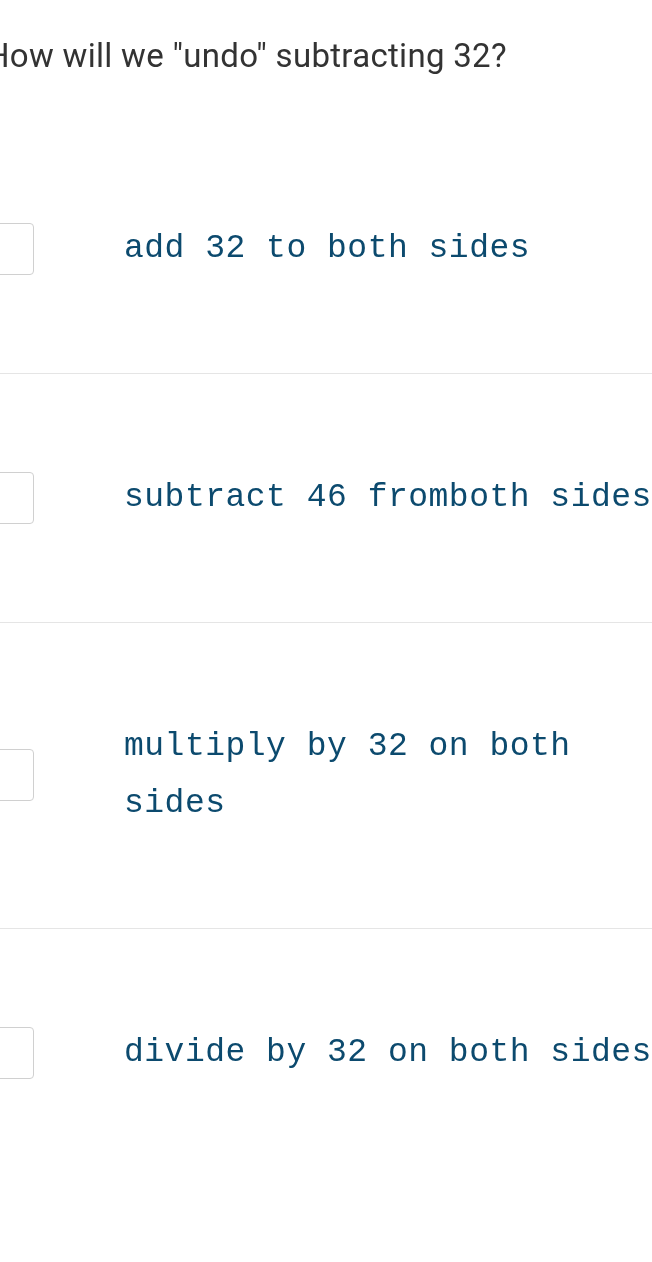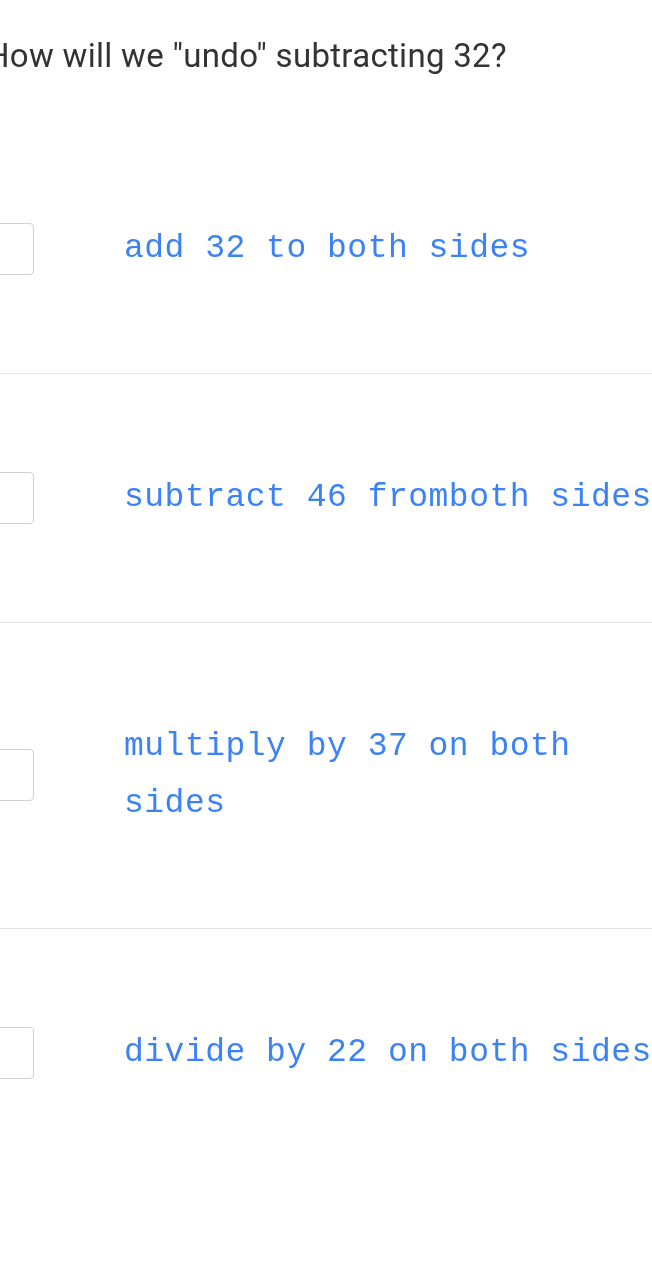--- a/index.html
+++ b/index.html
@@ -42,21 +42,21 @@
       border: 1px solid #d0d0d0;
       border-radius: 4px;
       background: #ffffff;
       flex-shrink: 0;
       margin-left: -18px;
       cursor: pointer;
     }
     .option-text {
       font-family: "Courier New", Courier, monospace;
       font-size: 33px;
-      color: #3b82f6;
+      color: #0c4a6e;
       margin-left: 90px;
       line-height: 1.75;
       letter-spacing: 0.5px;
       font-weight: 500;
     }
   </style>
 </head>
 <body>
 
 <div class="question">How will we "undo" subtracting 32?</div>
@@ -65,19 +65,19 @@
   <div class="option-row">
     <div class="checkbox"></div>
     <div class="option-text">add 32 to both sides</div>
   </div>
   <div class="option-row">
     <div class="checkbox"></div>
     <div class="option-text">subtract 46 fromboth sides</div>
   </div>
   <div class="option-row">
     <div class="checkbox"></div>
-    <div class="option-text">multiply by 37 on both sides</div>
+    <div class="option-text">multiply by 32 on both sides</div>
   </div>
   <div class="option-row" style="border-bottom:none;">
     <div class="checkbox"></div>
-    <div class="option-text">divide by 22 on both sides</div>
+    <div class="option-text">divide by 32 on both sides</div>
   </div>
 </div>
 
 </body></html>

